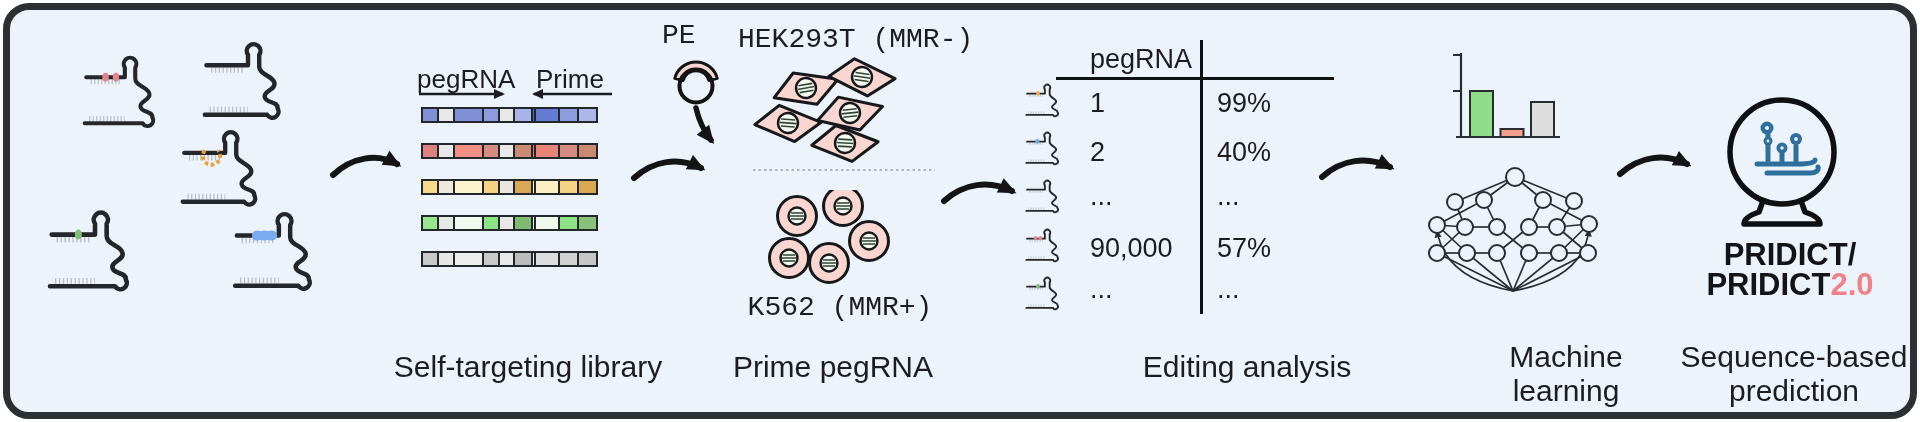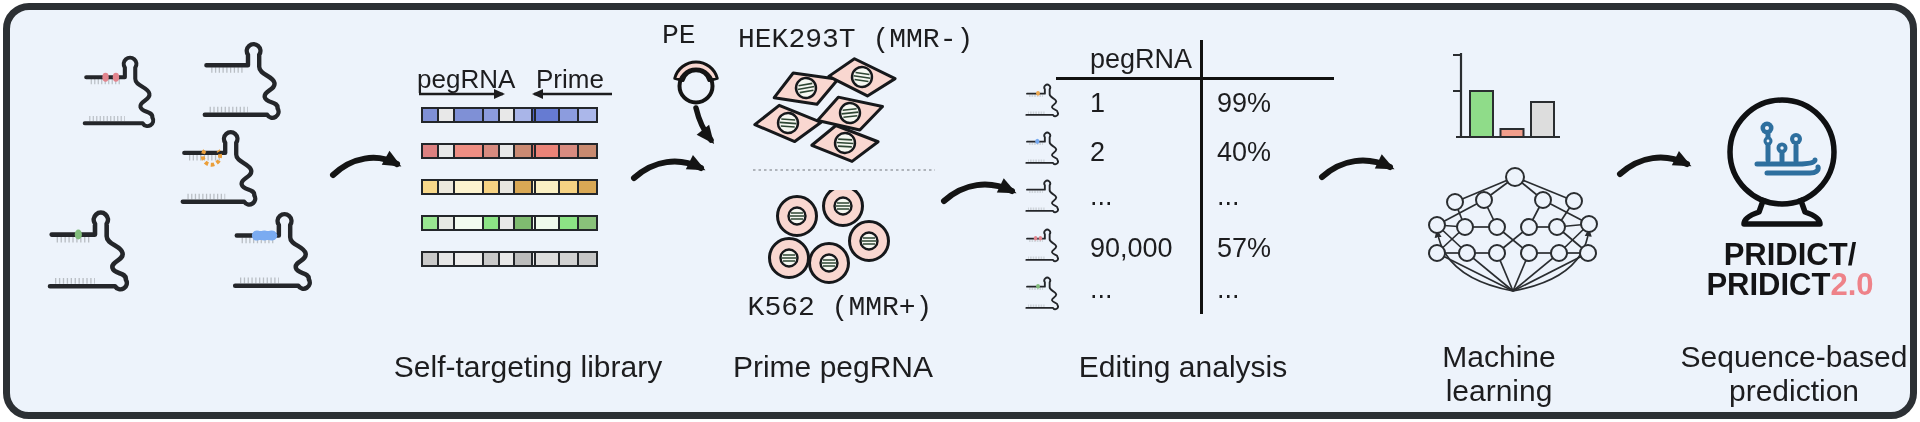--- a/index.html
+++ b/index.html
@@ -306,16 +306,16 @@
         <circle cx="76" cy="55" r="1.9"></circle>
     </g>
   </svg>
   <div class="pridict">
     <div>PRIDICT/</div>
     <div><span>PRIDICT</span><span style="color: rgb(238, 130, 137);">2.0</span></div>
   </div>
 
   <div class="sec-label" style="left:378px;top:350px;width:300px">Self-targeting library</div>
   <div class="sec-label" style="left:683px;top:350px;width:300px">Prime pegRNA</div>
-  <div class="sec-label" style="left:1033px;top:350px;width:300px">Editing analysis</div>
-  <div class="sec-label" style="left:1409px;top:340px;width:180px">Machine learning</div>
+  <div class="sec-label" style="left:1097px;top:350px;width:300px">Editing analysis</div>
+  <div class="sec-label" style="left:1476px;top:340px;width:180px">Machine learning</div>
   <div class="sec-label" style="left:1664px;top:340px;width:260px">Sequence-based prediction</div>
 </div>
 
 </body></html>

